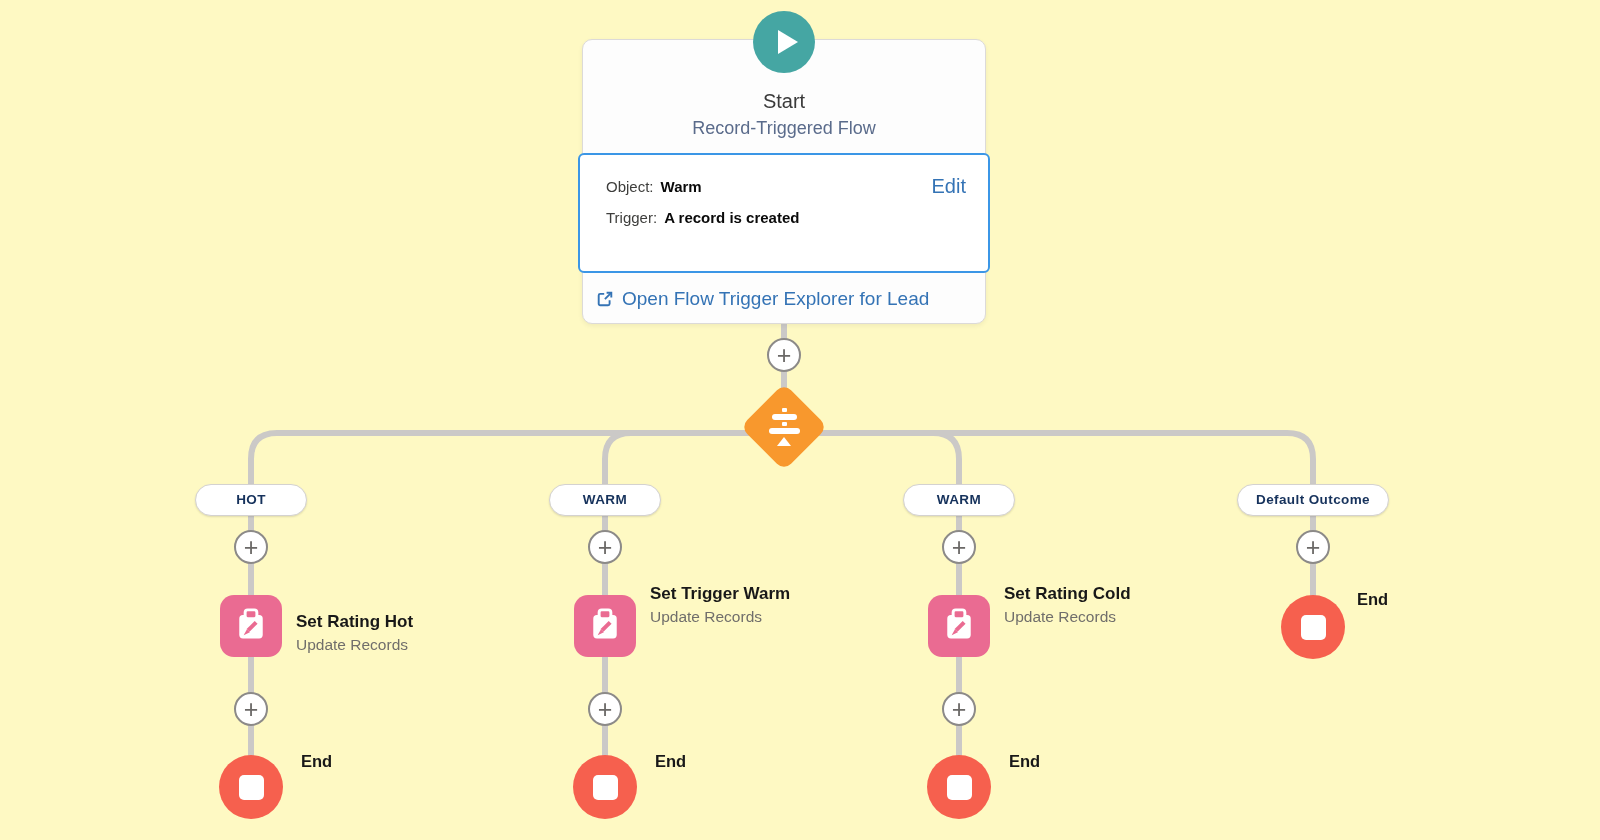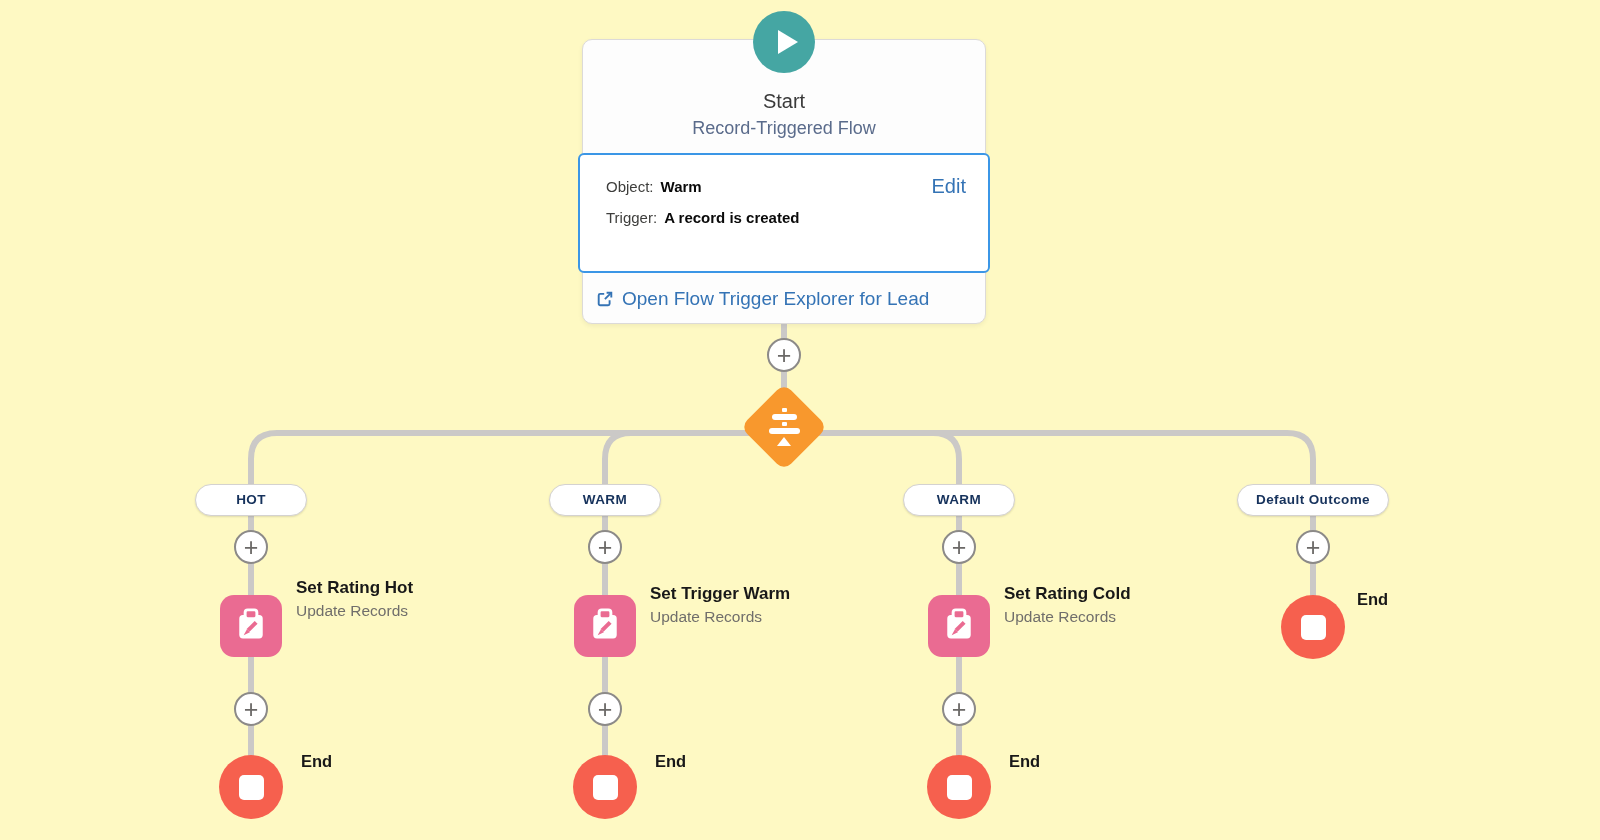--- a/index.html
+++ b/index.html
@@ -141,21 +141,21 @@
       <span class="plus-glyph">+</span>
     </button>
     <div class="rec-node abs-c" style="left:var(--bx); top:626px;">
       <svg class="clipboard" viewBox="0 0 60 60">
         <rect x="14" y="15" width="32" height="32" rx="5" fill="#fff"></rect>
         <rect x="22" y="8" width="16" height="12" rx="3.5" fill="var(--pink)" stroke="#fff" stroke-width="4"></rect>
         <line x1="37" y1="25" x2="26" y2="36" stroke="var(--pink)" stroke-width="5.5"></line>
         <polygon points="24.5,34.5 28.5,38.5 20,42.5" fill="var(--pink)"></polygon>
       </svg>
     </div>
-    <div class="node-label" style="left:calc(var(--bx) + 45px); top:578px;">
+    <div class="node-label" style="left:calc(var(--bx) + 45px); top:612px;">
       <div class="node-title">Set Rating Hot</div>
       <div class="node-sub">Update Records</div>
     </div>
     <button class="plus abs-c" style="left:var(--bx); top:709px;">
       <span class="plus-glyph">+</span>
     </button>
     <div class="end-node abs-c" style="left:var(--bx); top:787px;">
       <div class="end-square"></div>
     </div>
     <div class="end-label" style="left:calc(var(--bx) + 50px); top:752px;">End</div>

